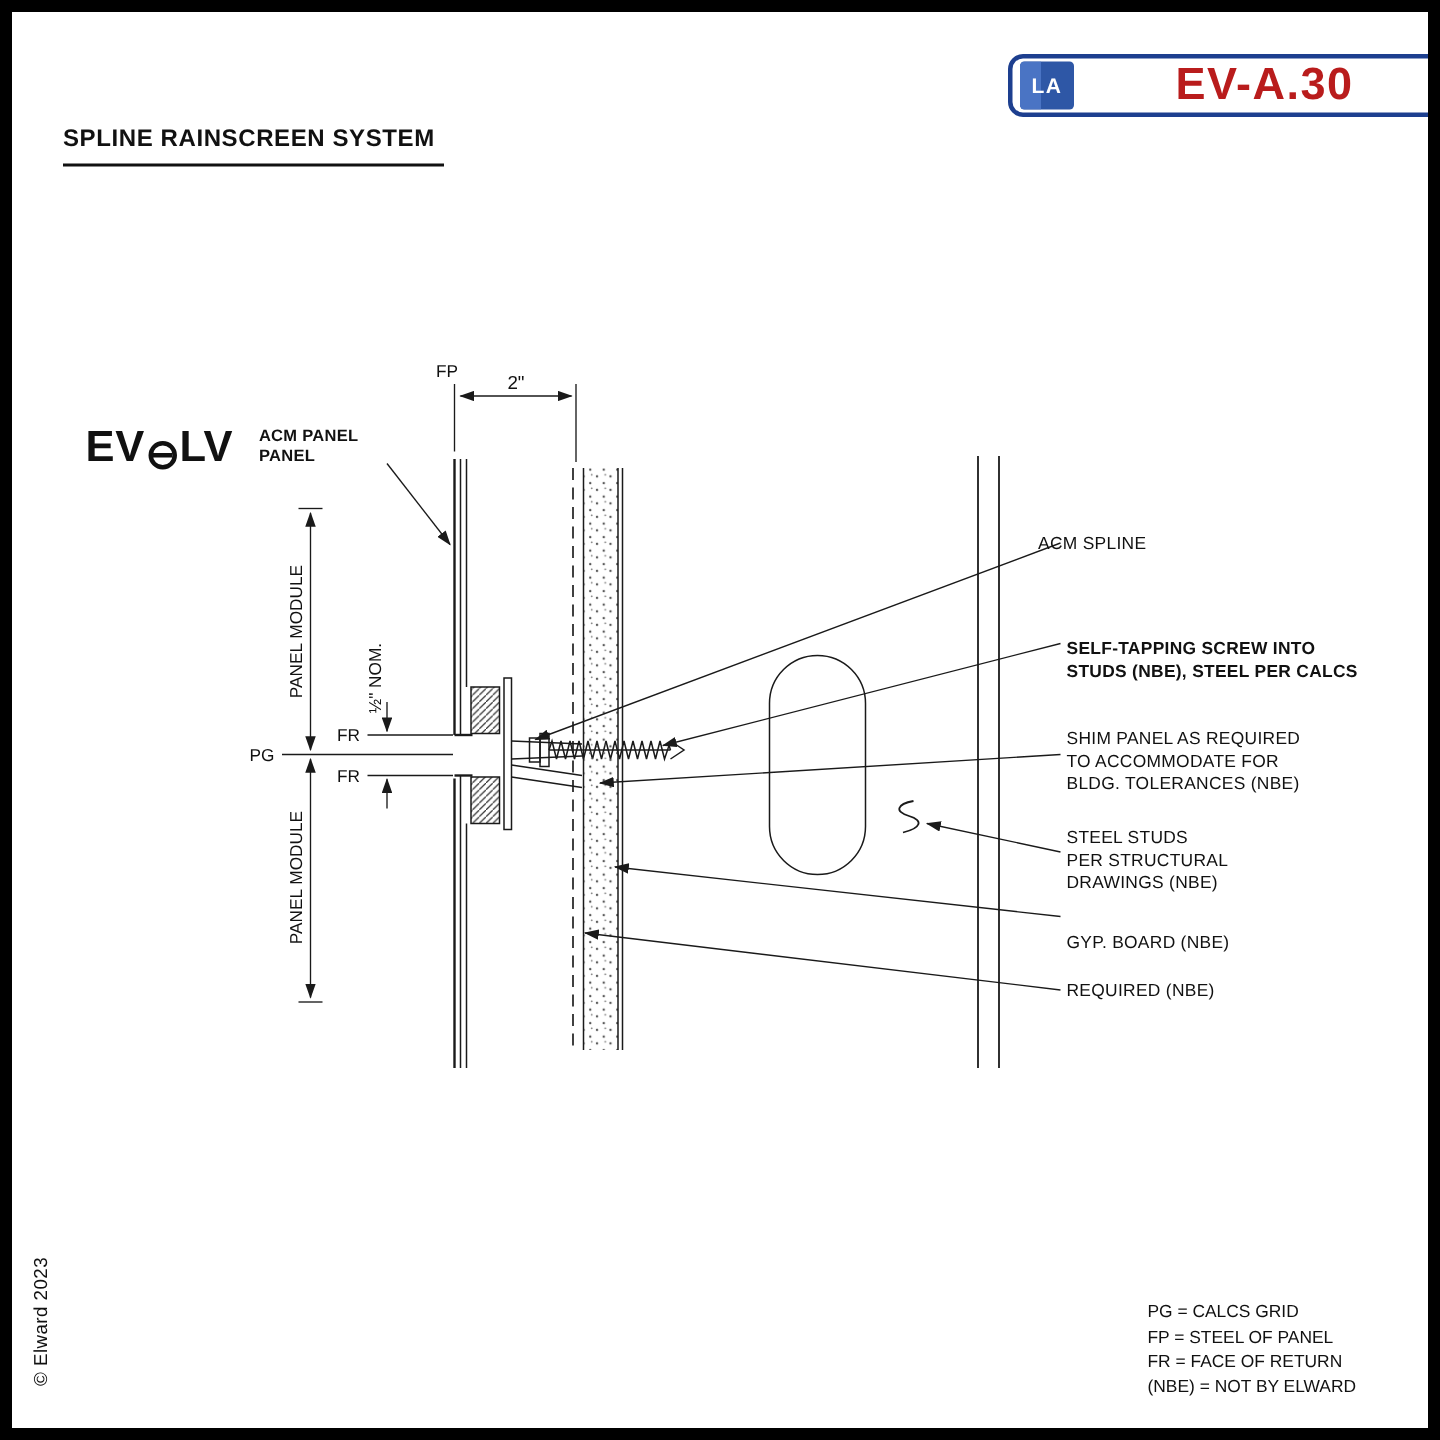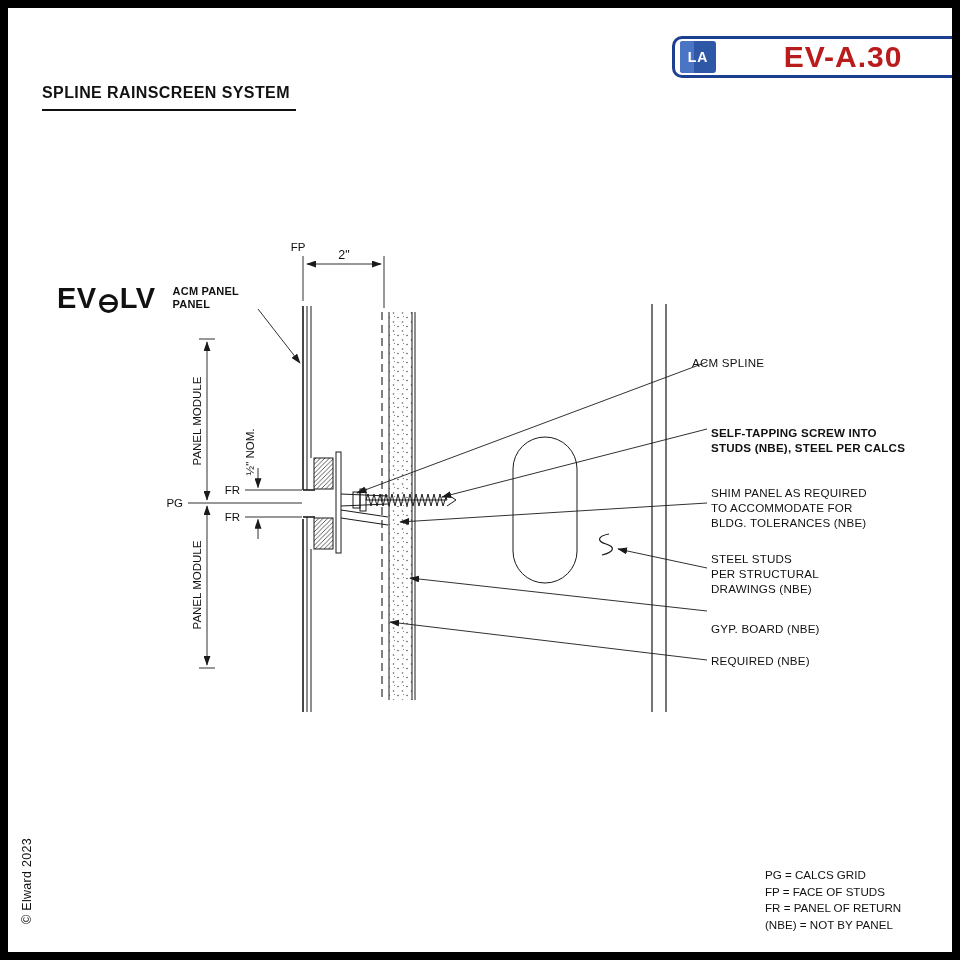--- a/index.html
+++ b/index.html
@@ -184,20 +184,20 @@
   </div>
   <div class="callout" style="left:703px; top:565px;margin-top:48px;">
     <div>GYP. BOARD (NBE)</div>
   </div>
   <div class="callout" style="left:703px; top:645px;">
     <div>REQUIRED (NBE)</div>
   </div>
 
   <div class="legend">
     <div>PG = CALCS GRID</div>
-    <div>FP = FACE OF STUDS</div>
-    <div>FR = PANEL OF RETURN</div>
-    <div>(NBE) = NOT BY PANEL</div>
+    <div>FP = STEEL OF PANEL</div>
+    <div>FR = FACE OF RETURN</div>
+    <div>(NBE) = NOT BY ELWARD</div>
   </div>
 
   <div class="copyright">© Elward 2023</div>
 
 </div>
 
 </body></html>

